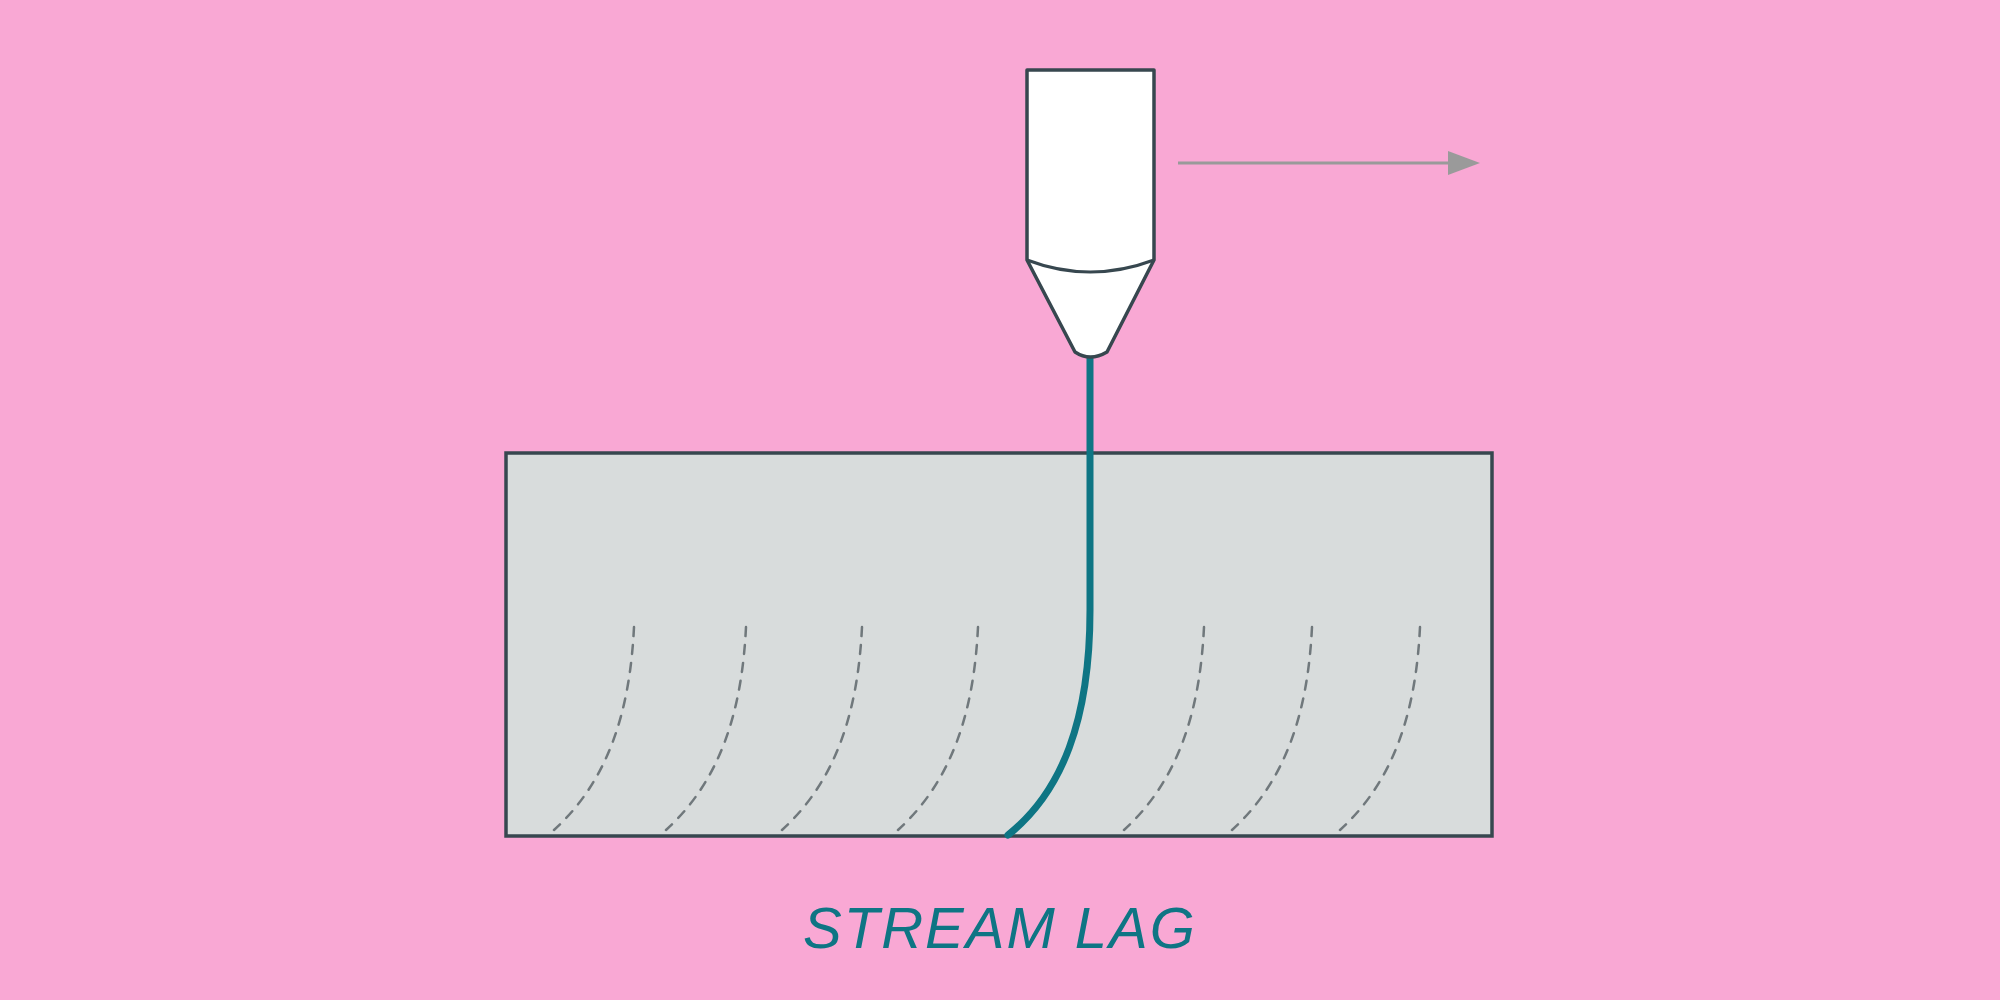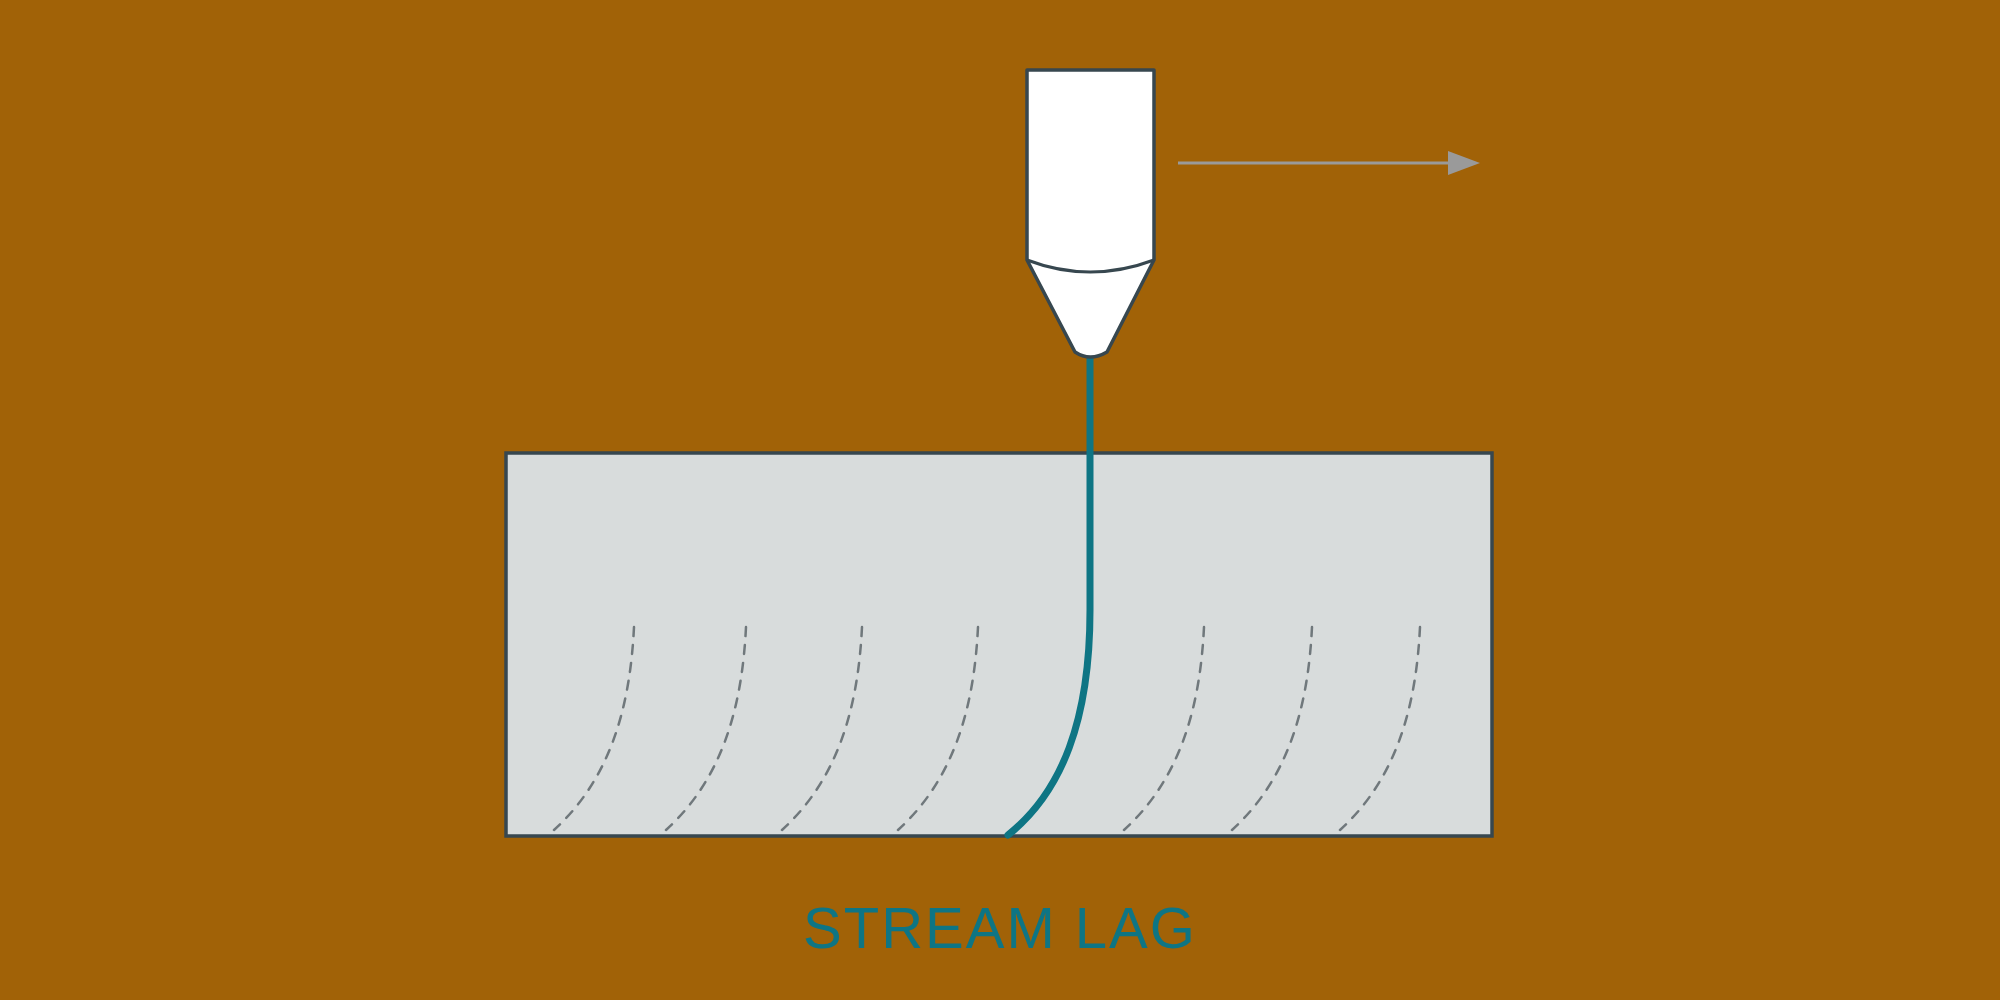--- a/index.html
+++ b/index.html
@@ -8,21 +8,22 @@
     background: #ffffff;
     width: 2000px;
     height: 1000px;
     overflow: hidden;
     font-family: "Liberation Sans", sans-serif;
   }
   .stage {
     position: relative;
     width: 2000px;
     height: 1000px;
-    background: #a16207;
+    background: #f9a8d4;
+    font-style: italic;
   }
   svg { display: block; }
 
   .nozzle-body {
     fill: #ffffff;
     stroke: #37474f;
     stroke-width: 3.5;
     stroke-linejoin: round;
   }
   .nozzle-curve {

